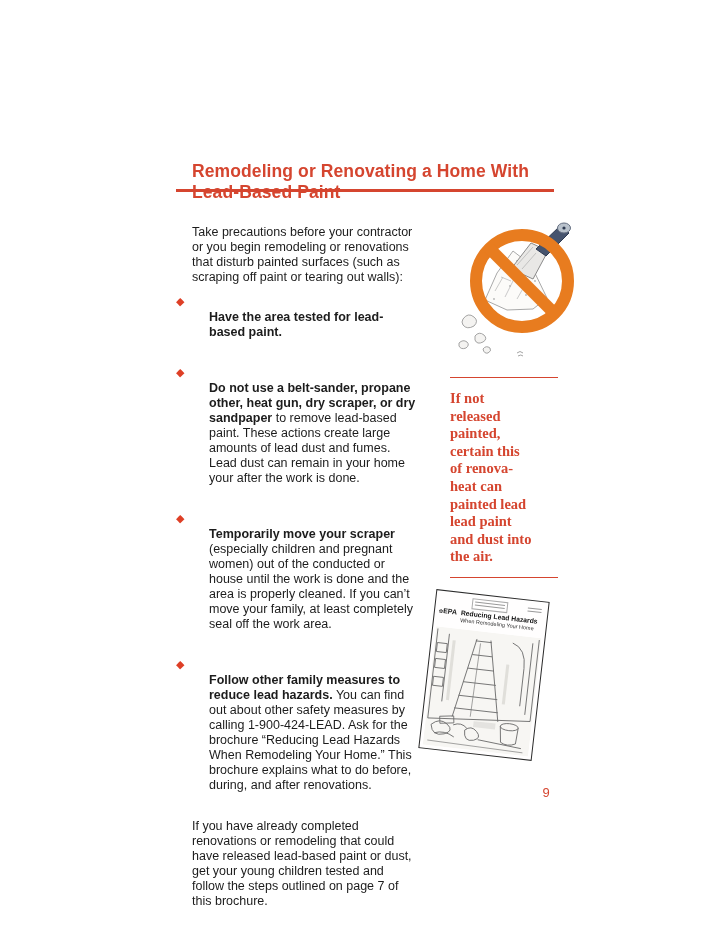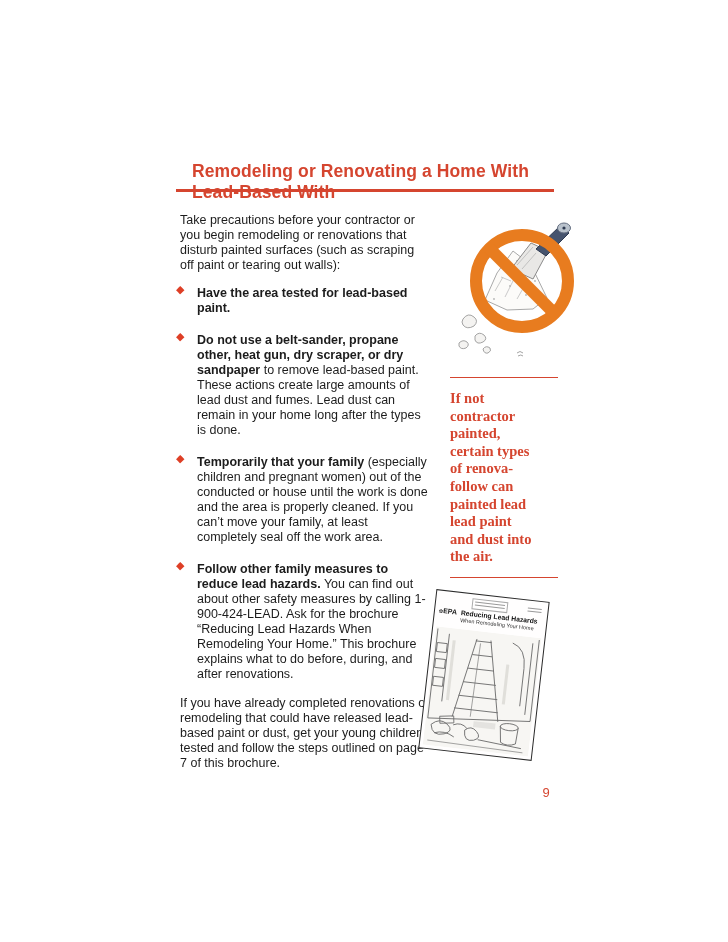--- a/index.html
+++ b/index.html
@@ -15,21 +15,21 @@
   }
   .title-rule {
     position:absolute; left:176px; top:189px; width:378px; height:3px;
     background:var(--accent-red);
   }
   
   .body-col {
     position:absolute; left:176px; top:209px; width:258px;
     font-size:12.5px; line-height:15px;
   }
-  .body-col p { margin:4px; }
+  .body-col p { margin:16px; }
   .intro { margin-bottom:4px !important; }
   .bullet-item { display:flex; margin-top:9px; }
   .diamond {
     flex:none; width:17px; font-size:11px; line-height:15px;
     color:var(--accent-red2);
   }
   .bullet-text .b { font-weight:bold; }
   .closing { margin-top:10px !important; }
   
   .no-illus { position:absolute; left:447px; top:203px; width:150px; height:158px; }
@@ -66,38 +66,38 @@
     font-size:13px; color:var(--accent-red);
   }
 </style>
 </head>
 <body>
 
 <div class="page">
 
   <h1 class="title">
     <div>Remodeling or Renovating a Home With</div>
-    <div>Lead-Based With</div>
+    <div>Lead-Based Paint</div>
   </h1>
   <div class="title-rule"></div>
 
   <div class="body-col">
     <p class="intro">Take precautions before your contractor or you begin remodeling or renovations that disturb painted surfaces (such as scraping off paint or tearing out walls):</p>
     <div id="bullets">
         <div class="bullet-item">
           <span class="diamond">◆</span>
           <p class="bullet-text"><span class="b">Have the area tested for lead-based paint.</span></p>
         </div>
         <div class="bullet-item">
           <span class="diamond">◆</span>
-          <p class="bullet-text"><span class="b">Do not use a belt-sander, propane other, heat gun, dry scraper, or dry sandpaper</span><span> to remove lead-based paint. These actions create large amounts of lead dust and fumes. Lead dust can remain in your home long after the types is done.</span></p>
-        </div>
-        <div class="bullet-item">
-          <span class="diamond">◆</span>
-          <p class="bullet-text"><span class="b">Temporarily that your family</span><span> (especially children and pregnant women) out of the conducted or house until the work is done and the area is properly cleaned. If you can’t move your family, at least completely seal off the work area.</span></p>
+          <p class="bullet-text"><span class="b">Do not use a belt-sander, propane other, heat gun, dry scraper, or dry sandpaper</span><span> to remove lead-based paint. These actions create large amounts of lead dust and fumes. Lead dust can remain in your home your after the work is done.</span></p>
+        </div>
+        <div class="bullet-item">
+          <span class="diamond">◆</span>
+          <p class="bullet-text"><span class="b">Temporarily move your scraper</span><span> (especially children and pregnant women) out of the conducted or house until the work is done and the area is properly cleaned. If you can’t move your family, at least completely seal off the work area.</span></p>
         </div>
         <div class="bullet-item">
           <span class="diamond">◆</span>
           <p class="bullet-text"><span class="b">Follow other family measures to reduce lead hazards.</span><span> You can find out about other safety measures by calling 1-900-424-LEAD. Ask for the brochure “Reducing Lead Hazards When Remodeling Your Home.” This brochure explains what to do before, during, and after renovations.</span></p>
         </div>
       </div>
     <p class="closing">If you have already completed renovations or remodeling that could have released lead-based paint or dust, get your young children tested and follow the steps outlined on page 7 of this brochure.</p>
   </div>
 
   <div class="no-illus">
@@ -130,25 +130,25 @@
       </g>
 
       <circle cx="75" cy="78" r="46" fill="none" stroke="#E87C1F" stroke-width="12"></circle>
       <line x1="42" y1="45" x2="108" y2="111" stroke="#E87C1F" stroke-width="12"></line>
     </svg>
   </div>
 
   <div class="pull-quote">
     <div class="pq-text" id="pq">
         <div>If not</div>
-        <div>contractor</div>
+        <div>released</div>
         <div>painted,</div>
-        <div>certain types</div>
+        <div>certain this</div>
         <div>of renova-</div>
-        <div>follow can</div>
+        <div>heat can</div>
         <div>painted lead</div>
         <div>lead paint</div>
         <div>and dust into</div>
         <div>the air.</div>
       </div>
   </div>
 
   <div class="brochure">
     <div class="b-topbox">
         <i></i>

